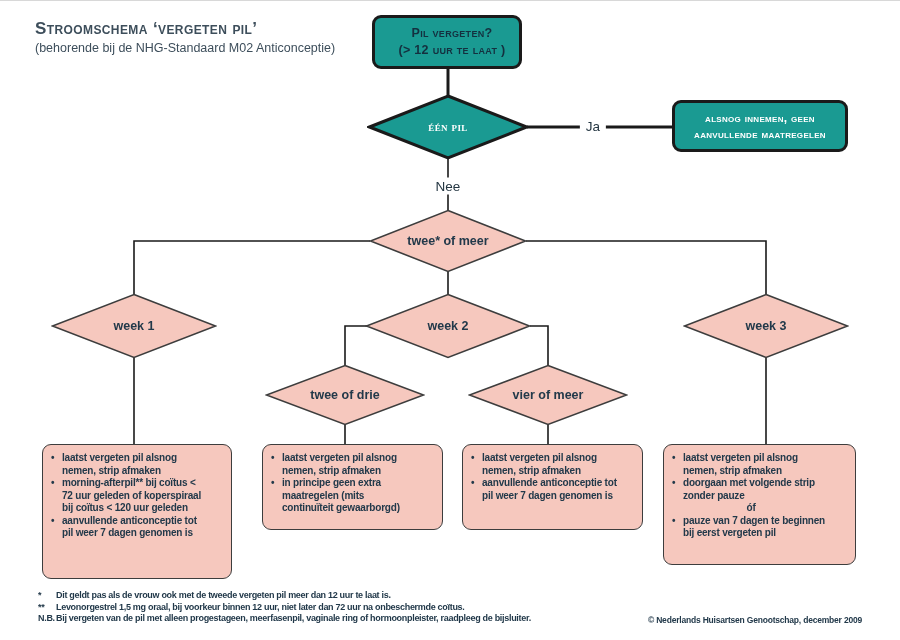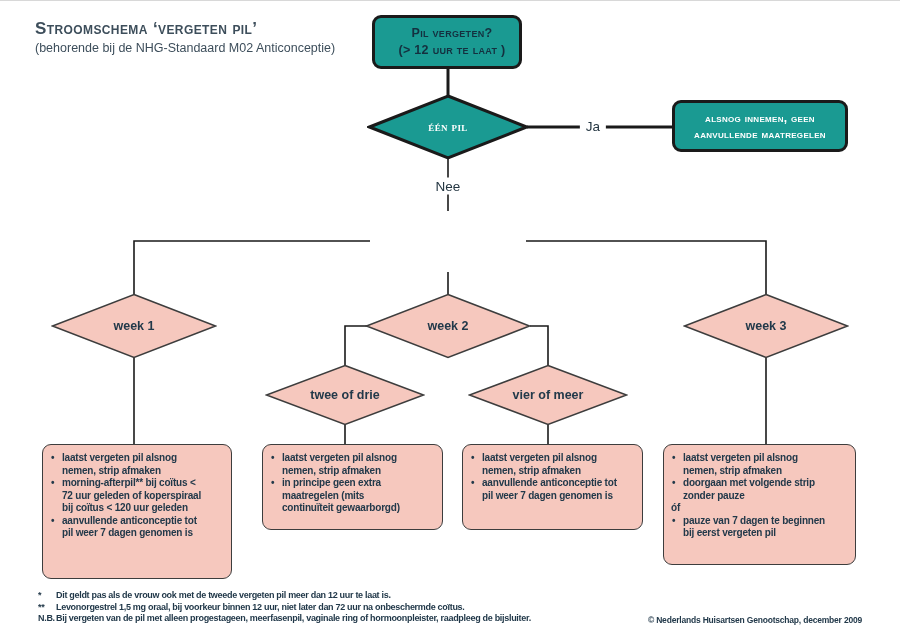--- a/index.html
+++ b/index.html
@@ -37,21 +37,21 @@
 
   .edge-label{position:absolute;transform:translate(-50%,-50%);background:#fff;
     padding:1px 6px;font-size:13.5px;color:#243642;}
 
   .action-box{position:absolute;background:var(--pink);border:1.6px solid var(--pink-border);
     border-radius:9px;padding:7px 24px 6px 7px;box-sizing:border-box;}
   .action-list{margin:0;padding:0;list-style:none;font-size:10px;font-weight:bold;
     letter-spacing:-.2px;color:var(--navy);line-height:1.25;}
   .action-list li{position:relative;padding-left:12px;}
   .action-list li::before{content:"\2022";position:absolute;left:1px;}
-  .action-list li.no-bullet{padding-left:0;}
+  .action-list li.no-bullet{padding-left:0;text-align:center;}
   .action-list li.no-bullet::before{content:none;}
 
   .footnotes{position:absolute;left:38px;top:589px;display:flex;flex-direction:column;
     font-size:9px;font-weight:bold;letter-spacing:-.3px;color:var(--navy);line-height:11.5px;}
   .footnote{display:flex;}
   .fn-marker{flex:none;min-width:18px;}
   .copyright{position:absolute;right:38px;top:614px;font-size:8.5px;font-weight:bold;
     letter-spacing:-.2px;color:var(--navy);}
 </style>
 </head>
@@ -91,20 +91,26 @@
 
   <span class="edge-label" style="left:593px;top:125px">Ja</span>
 
   <div class="pill-box alsnog-box">
     <span>alsnog innemen, geen</span>
     <span>aanvullende maatregelen</span>
   </div>
 
   <span class="edge-label" style="left:448px;top:185px">Nee</span>
 
+  <div class="diamond pink" style="left:369px;top:208px;width:158px;height:64px">
+    <svg width="158" height="64">
+      <polygon points="79,1.5 156.5,32 79,62.5 1.5,32"></polygon>
+    </svg>
+    <span class="dlabel dark">twee* of meer</span>
+  </div>
 
   <div class="diamond pink" style="left:51px;top:292px;width:166px;height:66px">
     <svg width="166" height="66">
       <polygon points="83,1.5 164.5,33 83,64.5 1.5,33"></polygon>
     </svg>
     <span class="dlabel dark">week 1</span>
   </div>
 
   <div class="diamond pink" style="left:365px;top:292px;width:166px;height:66px">
     <svg width="166" height="66">

